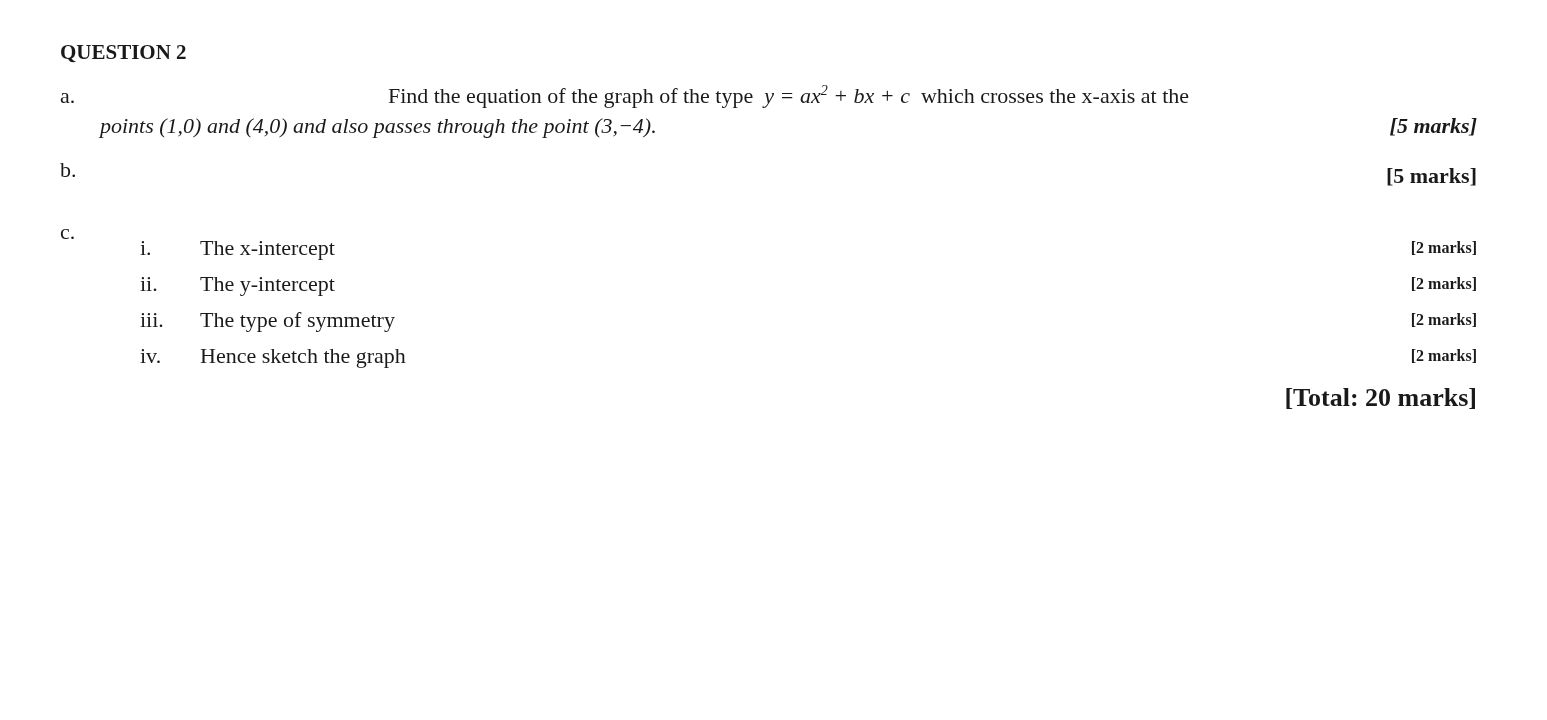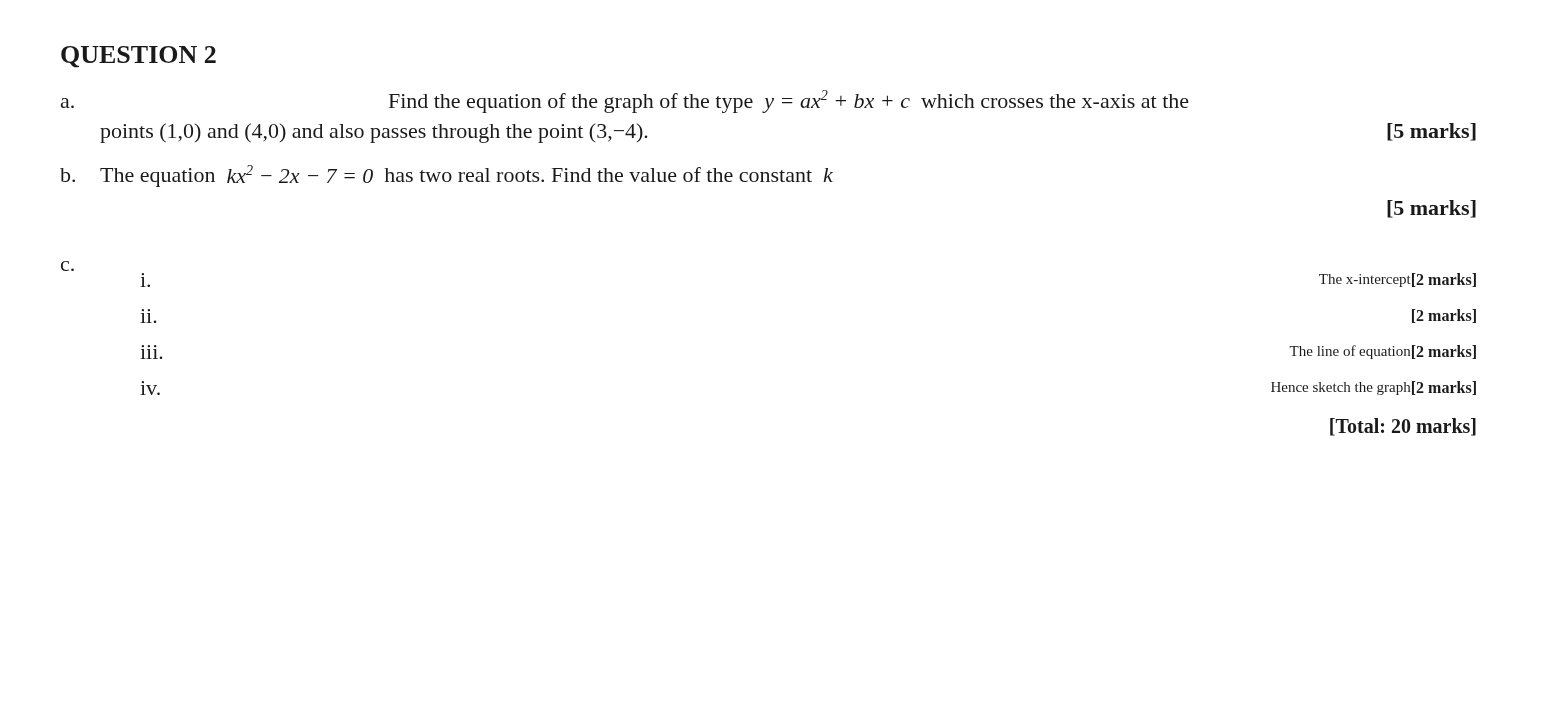--- a/index.html
+++ b/index.html
@@ -13,21 +13,21 @@
       font-family: "Times New Roman", Times, serif;
       font-size: 22px;
       color: #1a1a1a;
       width: 1547px;
       min-height: 720px;
       padding: 40px 60px;
     }
 
     .question-title {
       font-weight: bold;
-      font-size: 26px;
+      font-size: 21px;
       margin-bottom: 18px;
     }
 
     .question-part {
       margin-bottom: 18px;
     }
 
     .part-label {
       display: inline-block;
       width: 40px;
@@ -62,34 +62,33 @@
 
     .sub-label {
       display: inline-block;
       width: 60px;
       font-size: 22px;
       vertical-align: middle;
     }
 
     .sub-text {
       flex: 1;
-      font-size: 15px;
-      text-align: right;
+      font-size: 22px;
     }
 
     .sub-marks {
       font-weight: bold;
       font-size: 16px;
       white-space: nowrap;
     }
 
     .total-marks {
       text-align: right;
       font-weight: bold;
-      font-size: 20px;
+      font-size: 26px;
       margin-top: 14px;
       padding-right: 0;
     }
 
     .math-inline {
       font-style: italic;
     }
 
     sup {
       font-size: 14px;
@@ -100,20 +99,21 @@
       text-align: right;
       font-weight: bold;
       font-size: 22px;
       margin-top: 6px;
     }
 
     .part-a-line2 {
       margin-top: 4px;
       display: flex;
       justify-content: space-between;
+      font-style: italic;
     }
   </style>
 </head>
 <body>
 
 <div class="question-title">QUESTION 2</div>
 
 <div class="question-part">
   <div style="display:flex; align-items:flex-start;">
     <span class="part-label">a.</span>
@@ -130,52 +130,47 @@
         <span class="marks">[5 marks]</span>
       </div>
     </div>
   </div>
 </div>
 
 <div class="question-part" style="margin-bottom: 30px;">
   <div style="display:flex; align-items:flex-start;">
     <span class="part-label">b.</span>
     <div class="part-content">
-      <div>
-        <span>The equation</span>
-        &nbsp;<span class="math-inline"><i>kx</i><sup>2</sup> − 2<i>x</i> − 7 = 0</span>
-        &nbsp;<span>has two real roots. Find the value of the constant</span>
-        &nbsp;<span class="math-inline"><i>k</i></span>
-      </div>
       <div class="part-b-marks">[5 marks]</div>
     </div>
   </div>
 </div>
 
 <div class="question-part">
   <div style="display:flex; align-items:flex-start;">
     <span class="part-label">c.</span>
     <div class="part-content">
 
       <div class="sub-items">
 
         <div class="sub-item">
           <span class="sub-label">i.</span>
           <span class="sub-text">The x-intercept</span>
           <span class="sub-marks">[2 marks]</span>
         </div>
 
         <div class="sub-item">
           <span class="sub-label">ii.</span>
+          <span class="sub-text">The y-intercept</span>
           <span class="sub-marks">[2 marks]</span>
         </div>
 
         <div class="sub-item">
           <span class="sub-label">iii.</span>
-          <span class="sub-text">The line of equation</span>
+          <span class="sub-text">The type of symmetry</span>
           <span class="sub-marks">[2 marks]</span>
         </div>
 
         <div class="sub-item">
           <span class="sub-label">iv.</span>
           <span class="sub-text">Hence sketch the graph</span>
           <span class="sub-marks">[2 marks]</span>
         </div>
 
       </div>

